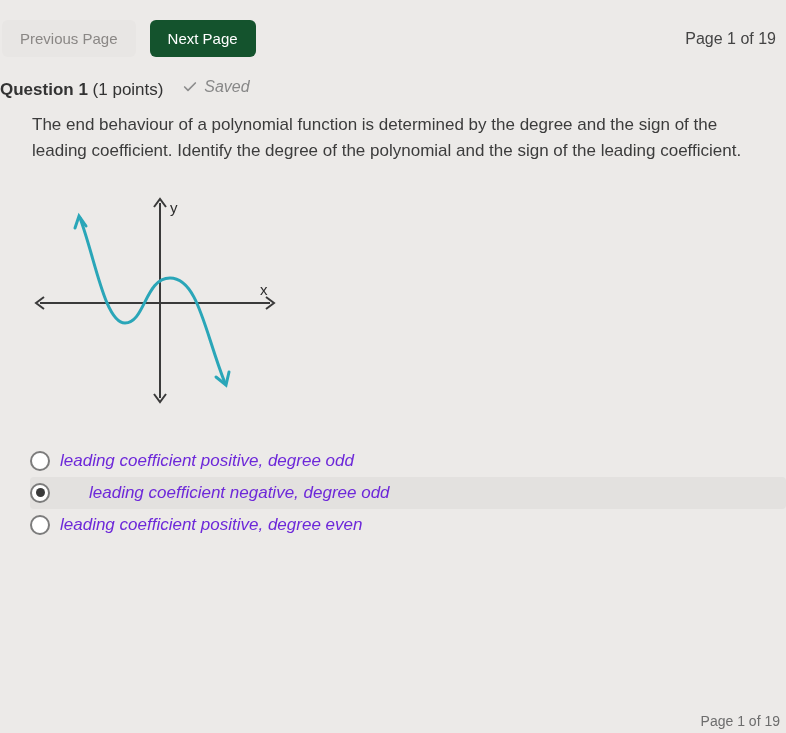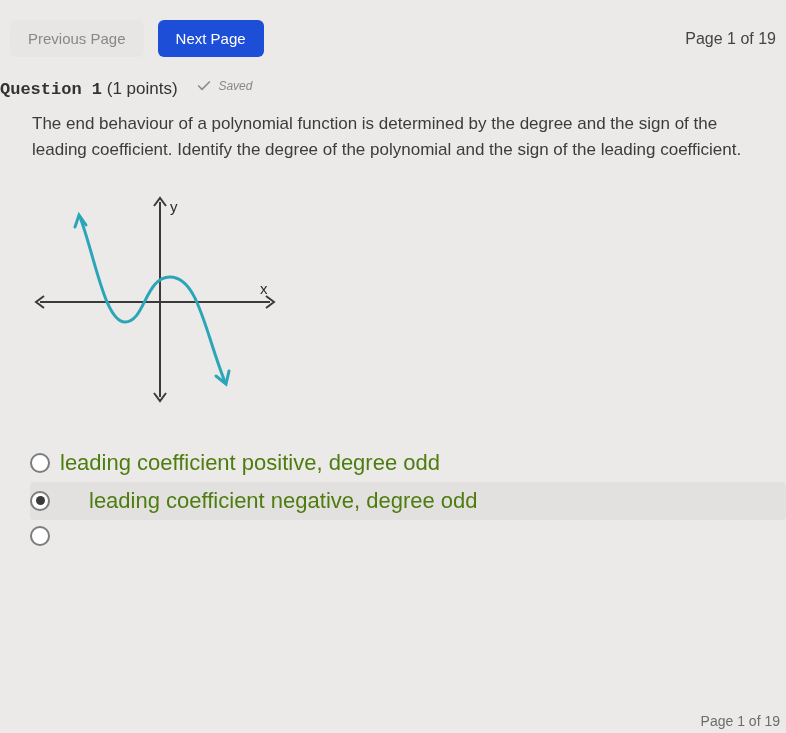--- a/index.html
+++ b/index.html
@@ -7,82 +7,83 @@
       font-family: -apple-system, BlinkMacSystemFont, "Segoe UI", Arial, sans-serif;
       background: #eceae8;
       width: 786px;
       height: 733px;
       overflow: hidden;
       color: #333;
     }
     .nav-bar {
       display: flex;
       align-items: center;
-      padding: 20px 10px 15px 10px;
+      padding: 20px 10px 15px 2px;
       gap: 14px;
     }
     .btn {
       padding: 10px 18px;
       border-radius: 6px;
       font-size: 15px;
       border: none;
       cursor: pointer;
     }
     .btn-prev {
       background: #e8e6e4;
       color: #8a8785;
       font-weight: 500;
     }
     .btn-next {
-      background: #1d4ed8;
+      background: #14532d;
       color: #fff;
       font-weight: 500;
     }
     .page-indicator {
       margin-left: auto;
       color: #444;
       font-size: 16px;
       padding-right: 0;
     }
     .question-header {
       padding: 6px 0 12px 0;
       font-size: 17px;
       color: #333;
     }
-    .question-header .qnum { font-weight: 700; font-family: Liberation Mono, monospace; }
+    .question-header .qnum { font-weight: 700; }
     .question-header .points { font-weight: 400; }
     .saved {
       display: inline-flex;
       align-items: center;
       color: #888;
       font-style: italic;
       margin-left: 14px;
-      font-size: 12px;
+      font-size: 16px;
     }
     .saved svg { margin-right: 6px; }
     .prompt {
       padding: 0 14px 0 32px;
       font-size: 17px;
       line-height: 1.55;
       color: #3c3c3c;
       max-width: 760px;
     }
     .graph-wrap {
       padding: 28px 0 18px 30px;
     }
     .options {
       padding: 10px 0 0 30px;
     }
     .option {
       display: flex;
       align-items: center;
       gap: 10px;
       padding: 6px 0;
-      font-size: 22px;
-      color: #4d7c0f;
+      font-size: 17px;
+      color: #6d28d9;
+      font-style: italic;
     }
     .option.selected {
       background: #e3e1df;
       border-radius: 4px;
       padding-left: 0;
       margin-left: 0;
       gap: 39px;
     }
     .radio {
       width: 20px; height: 20px;
@@ -157,16 +158,17 @@
   <label class="option">
     <span class="radio"></span>
     <span>leading coefficient positive, degree odd</span>
   </label>
   <label class="option selected">
     <span class="radio checked"></span>
     <span>leading coefficient negative, degree odd</span>
   </label>
   <label class="option">
     <span class="radio"></span>
+    <span>leading coefficient positive, degree even</span>
   </label>
 </div>
 
 <div class="footer-frag">Page 1 of 19</div>
 
 </body></html>

